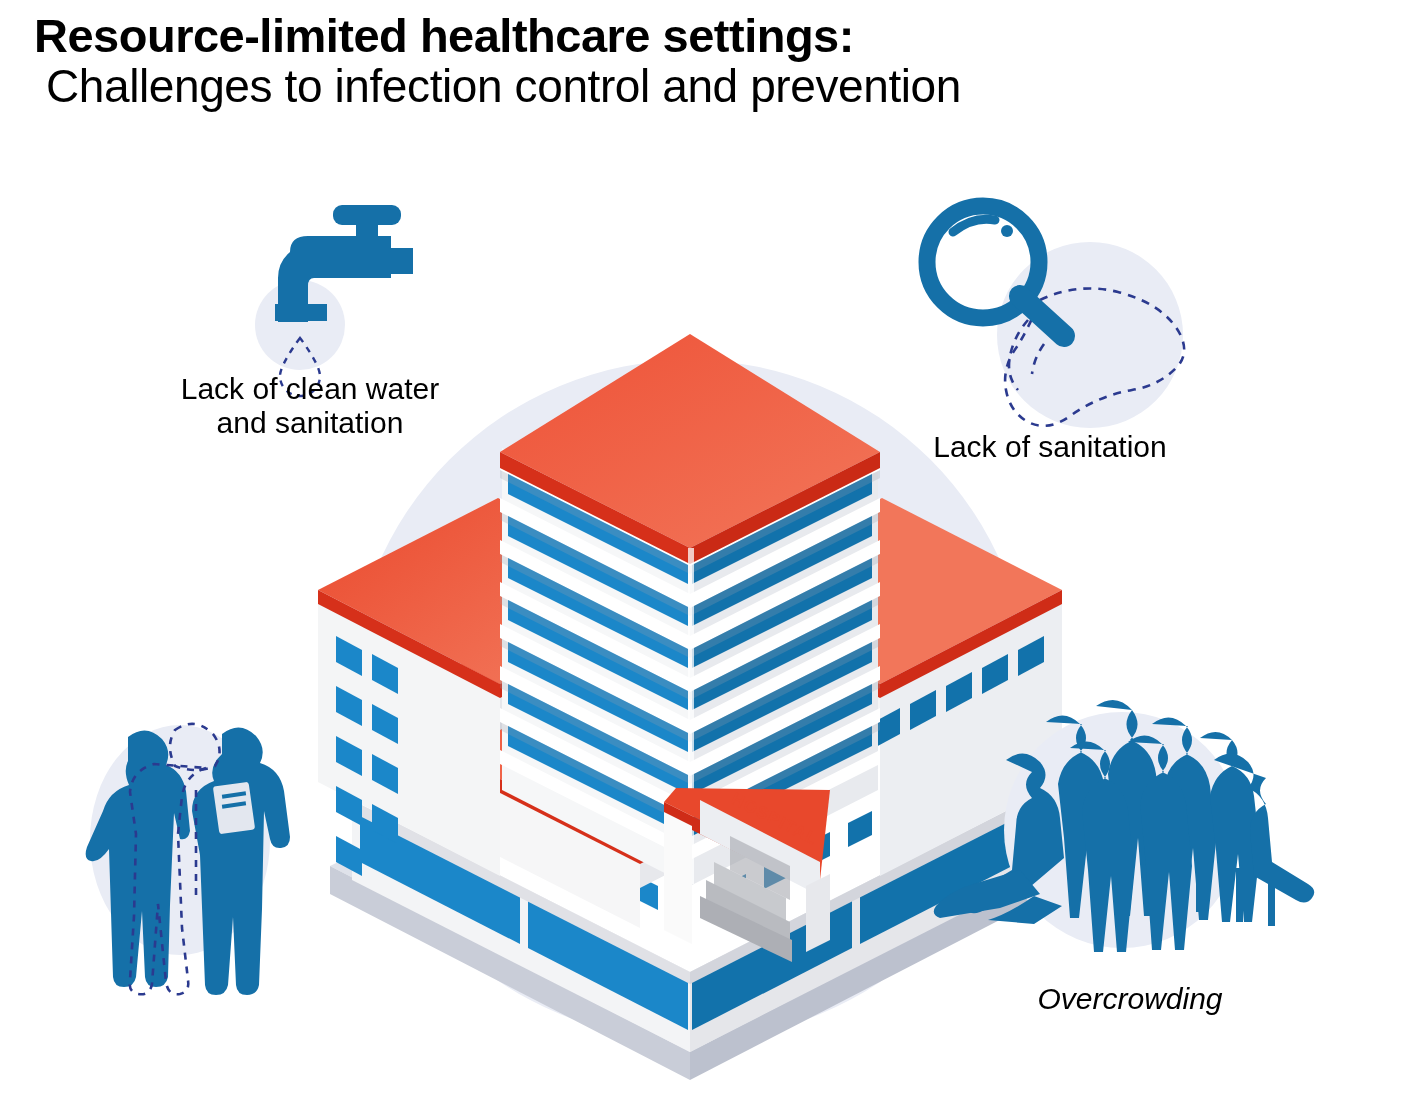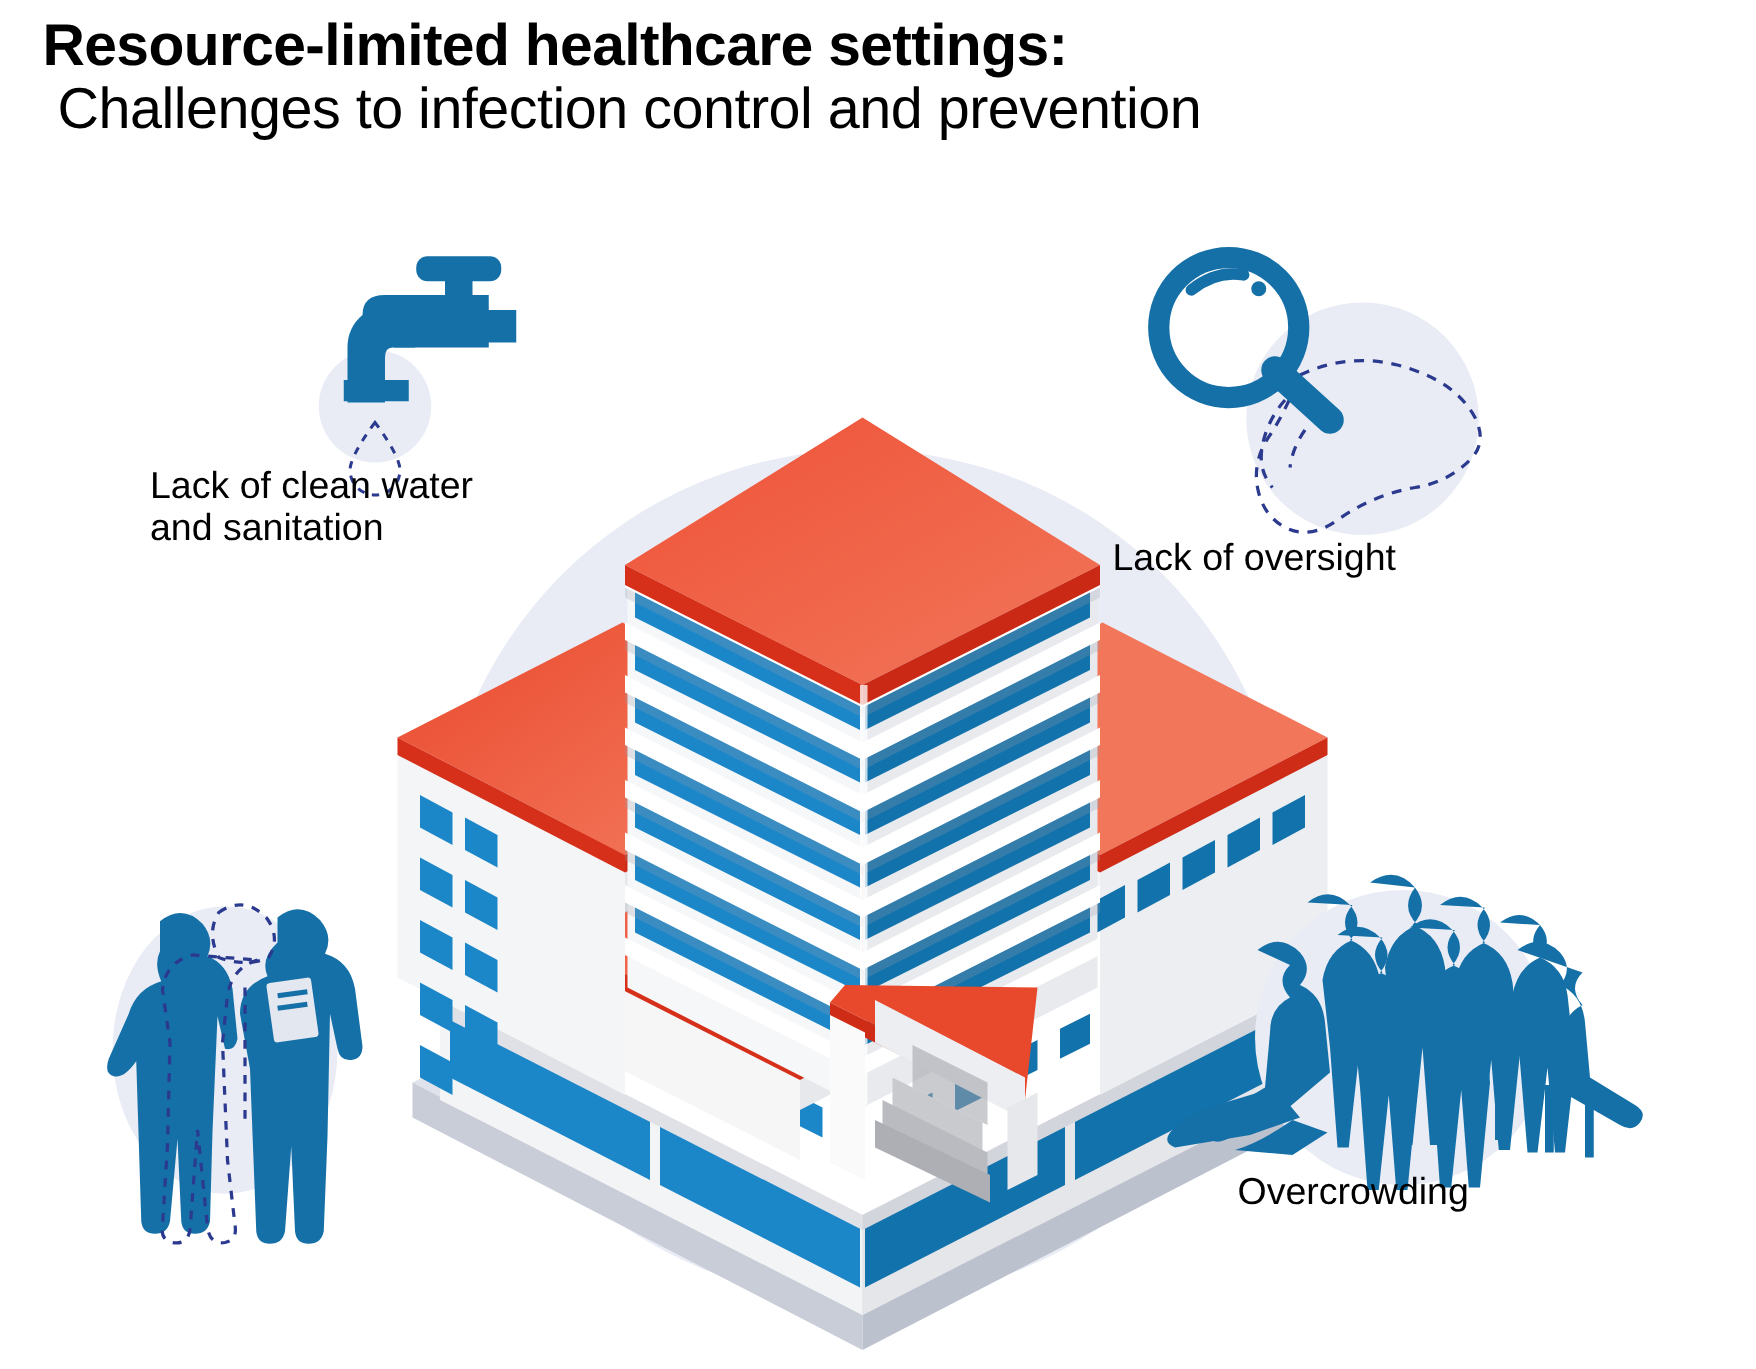--- a/index.html
+++ b/index.html
@@ -16,27 +16,27 @@
     font-size:47px;font-weight:bold;line-height:1.03;
     letter-spacing:-0.5px;color:#000;white-space:nowrap;
   }
   .title-line2{
     font-size:46px;font-weight:400;line-height:1.05;
     letter-spacing:-0.4px;color:#000;white-space:nowrap;margin-top:2px;margin-left:12px;
   }
 
   
   .label{
-    position:absolute;color:#000;
+    position:absolute;text-align:center;color:#000;
     font-size:30px;line-height:1.12;white-space:pre-line;
   }
   #label-water{left:120px;top:372px;width:380px;}
   #label-oversight{left:890px;top:430px;width:320px;}
   #label-ipc{left:20px;top:968px;width:360px;}
-  #label-crowd{left:990px;top:937px;width:280px;}
+  #label-crowd{left:990px;top:982px;width:280px;font-style:italic;}
 
   
   #art{position:absolute;left:0;top:0;width:1405px;height:1095px;}
 </style>
 </head>
 <body>
 
 <div id="stage">
 
   <div class="title-block">
@@ -311,18 +311,18 @@
 
         <path d="M980 882 q-30 8 -44 24 q-6 8 4 12 l60 -10 l40 -14 l-20 -24 z"></path>
         <path d="M1034 896 q-26 18 -46 24 l46 4 l28 -18 z"></path>
       </g>
     </g>
   </svg>
 
   <div class="label" id="label-water">Lack of clean water
 and sanitation</div>
 
-  <div class="label" id="label-oversight">Lack of oversight</div>
+  <div class="label" id="label-oversight">Lack of sanitation</div>
 
 
   <div class="label" id="label-crowd">Overcrowding</div>
 
 </div>
 
 </body></html>

